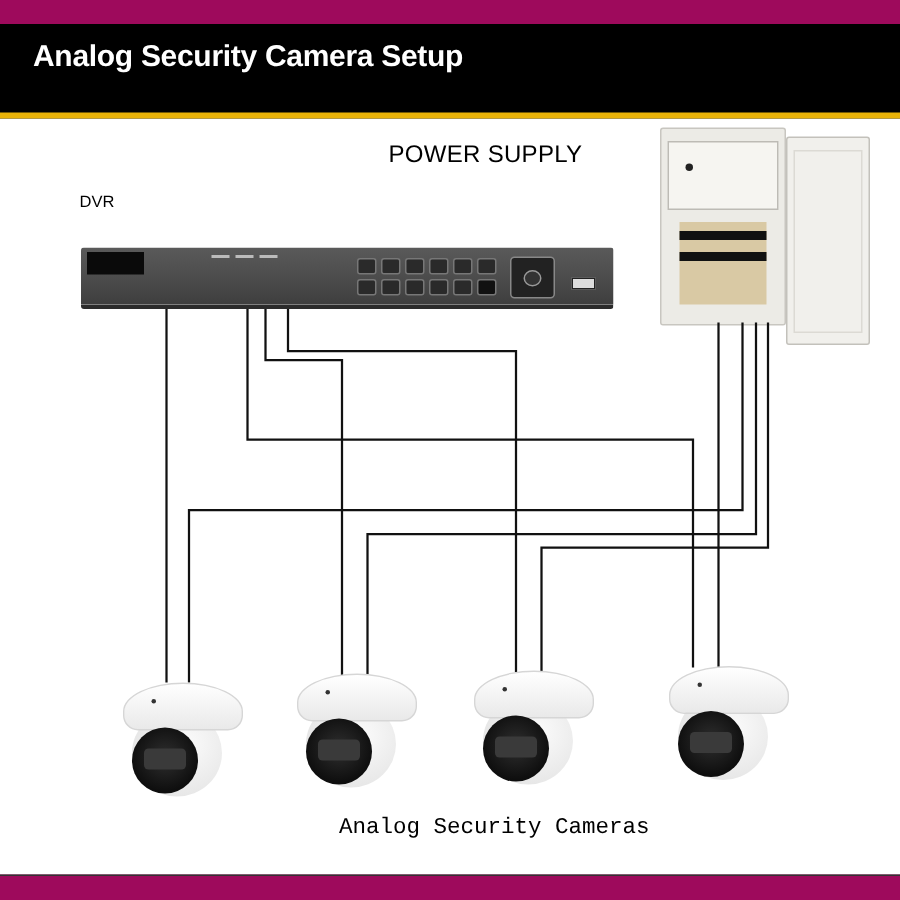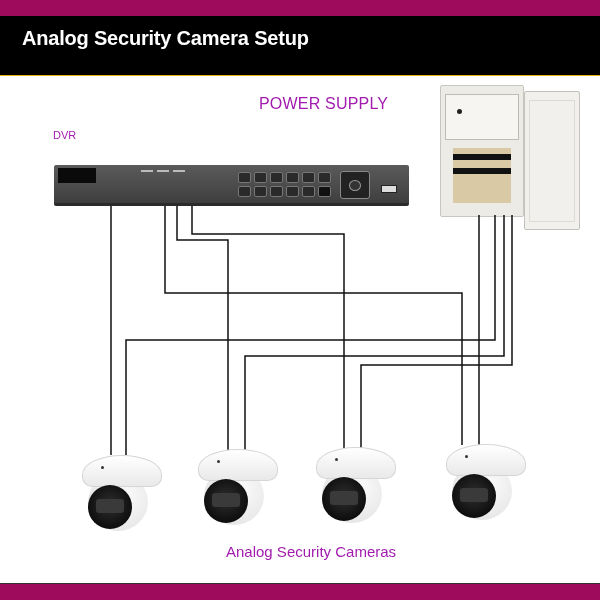--- a/index.html
+++ b/index.html
@@ -1,25 +1,25 @@
 <!DOCTYPE html>
 <html><head>
 <meta charset="utf-8">
 <style>
   html, body { margin: 0; padding: 0; }
   body { width: 600px; height: 600px; position: relative; background: #ffffff; overflow: hidden; font-family: "Liberation Sans", sans-serif; }
   .abs { position: absolute; }
   .top-bar { left: 0; top: 0; width: 600px; height: 16px; }
-  .header { left: 0; top: 16px; width: 600px; height: 59px; background: #000; border-bottom: 1px solid #eab308; }
+  .header { left: 0; top: 16px; width: 600px; height: 59px; background: #000; border-bottom: 4px solid #eab308; }
   .title { position: absolute; left: 22px; top: 11px; color: #fff; font-weight: bold; font-size: 20px; letter-spacing: -0.2px; }
   .bottom-bar { left: 0; top: 583px; width: 600px; height: 17px; border-top: 1px solid #333; }
-  .label { color: #a21caf; font-size: 16px; }
+  .label { color: #000000; font-size: 16px; }
   .label-ps { left: 259px; top: 95px; font-size: 16px; letter-spacing: 0.2px; }
   .label-dvr { left: 53px; top: 129px; font-size: 11px; }
-  .label-cams { left: 226px; top: 543px; font-size: 16px; font-family: Liberation Sans, sans-serif; font-size: 15px; }
+  .label-cams { left: 226px; top: 543px; font-size: 16px; font-family: Liberation Mono, monospace; font-size: 15px; }
   
   .dvr { left: 54px; top: 165px; width: 355px; height: 38px; background: linear-gradient(#5a5a5a, #4a4a4a 60%, #3e3e3e); border-radius: 2px; border-bottom: 3px solid #2b2b2b; }
   .dvr-display { left: 4px; top: 3px; width: 38px; height: 15px; background: #0a0a0a; }
   .dvr-led { top: 5px; width: 12px; height: 2px; background: #bbb; }
   .dvr-btn { width: 11px; height: 9px; background: #2a2a2a; border: 1px solid #777; border-radius: 2px; }
   .dvr-dpad { left: 286px; top: 6px; width: 28px; height: 26px; background: #222; border: 1px solid #888; transform: none; border-radius: 3px; }
   .dvr-dpad-center { left: 8px; top: 8px; width: 10px; height: 9px; border-radius: 50%; background: #333; border: 1px solid #999; }
   .dvr-usb { left: 327px; top: 20px; width: 14px; height: 6px; background: #ddd; border: 1px solid #222; }
   
   .psu-box { left: 440px; top: 85px; width: 82px; height: 130px; background: #ecebe6; border: 1px solid #c8c6c0; border-radius: 2px; }

